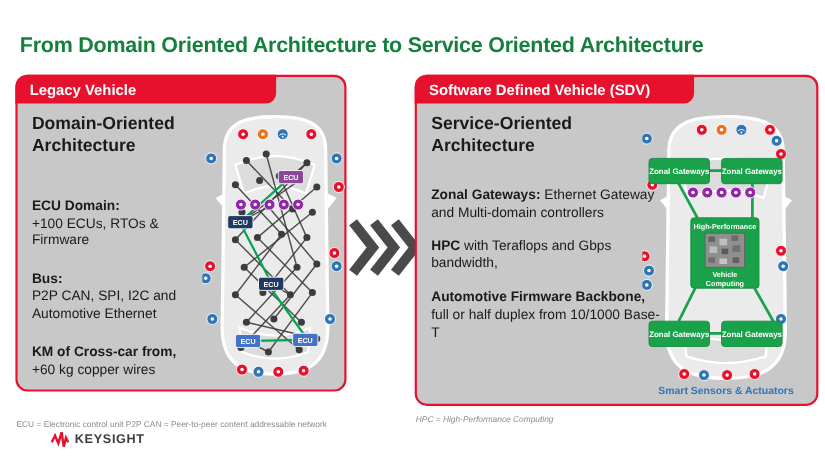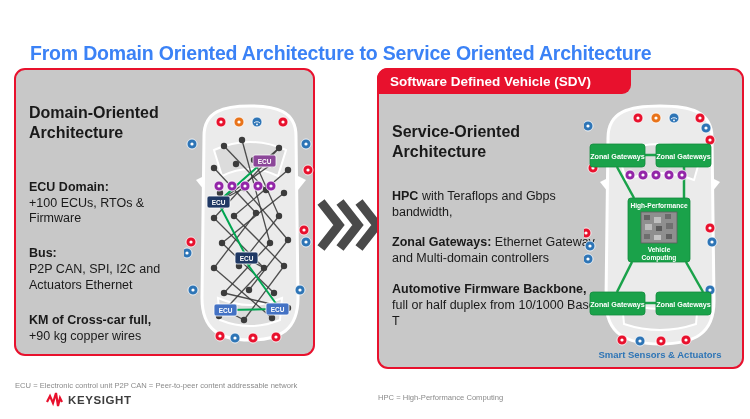--- a/index.html
+++ b/index.html
@@ -1,65 +1,68 @@
 <!DOCTYPE html>
 <html><head>
 <meta charset="utf-8">
 <style>
   html,body{margin:0;padding:0;background:#ffffff;}
   .slide{position:relative;width:750px;height:419px;background:#ffffff;overflow:hidden;
          font-family:"Liberation Sans",sans-serif;color:#1a1a1a;}
-  .title{position:absolute;left:14px;top:26px;margin:16px;font-size:19.5px;font-weight:bold;
-         color:#3b82f6;letter-spacing:-0.2px;}
+  .title{position:absolute;left:14px;top:26px;margin:4px;font-size:19.5px;font-weight:bold;
+         color:#15803d;letter-spacing:-0.2px;}
   .panel{position:absolute;top:68px;background:#c8c8c8;border:2px solid #e8112d;border-radius:11px;}
   .panel.left{left:14px;width:297px;height:284px;}
   .panel.right{left:377px;width:363px;height:297px;}
   .tab{position:absolute;left:-2px;top:-2px;height:26px;background:#e8112d;
        border-radius:11px 0 9px 0;display:flex;align-items:center;padding:0 16px 0 13px;}
   .tab span{color:#ffffff;font-weight:bold;font-size:13.5px;white-space:nowrap;}
   .tab.left-tab{width:208px;}
   .tab.right-tab{width:225px;text-align:right;}
   .copy{position:absolute;left:13px;top:33px;font-size:12.5px;line-height:1.27;}
   .panel.left .copy{width:168px;}
-  .panel.right .copy{width:210px;margin-top:19px;}
+  .panel.right .copy{width:210px;}
   .subtitle{margin:0 0 36px 0;font-weight:bold;font-size:16px;}
   .panel.right .subtitle{margin-bottom:26px;}
   .blk{margin:0 0 19px 0;}
   .panel.right .blk{margin:0 0 15px 0;}
   .lead-block{display:block;font-weight:bold;}
   .lead-inline{font-weight:bold;}
   .carsvg{position:absolute;}
   #car-left{left:168px;top:28px;}
   #car-right{left:205px;top:26px;}
   .chevrons{position:absolute;left:317px;top:199px;width:64px;height:52px;}
   .footnote{position:absolute;font-size:7.6px;color:#8a8a8a;line-height:1.5;margin-top:24px;}
   .footnote.fleft{left:15px;top:356px;width:340px;}
-  .footnote.fright{left:378px;top:368px;width:300px;}
+  .footnote.fright{left:378px;top:352px;width:300px;font-style:italic;}
   .brand{position:absolute;left:46px;top:392px;display:flex;align-items:center;gap:5px;justify-content:space-between;}
   .brand span{font-size:11.5px;font-weight:bold;color:#3d3d3d;letter-spacing:0.6px;}
   svg text{font-family:"Liberation Sans",sans-serif;}
 </style>
 </head>
 <body>
 
 <div class="slide">
 
   <h1 class="title">From Domain Oriented Architecture to Service Oriented Architecture</h1>
 
   <section class="panel left">
+    <div class="tab left-tab">
+      <span>Legacy Vehicle</span>
+    </div>
     <div class="copy">
       <p class="subtitle">Domain-Oriented Architecture</p>
       <p class="blk">
         <b class="lead-block">ECU Domain:</b><span>+100 ECUs, RTOs &amp; Firmware</span>
       </p>
       <p class="blk">
-        <b class="lead-block">Bus:</b><span>P2P CAN, SPI, I2C and Actuators Ethernet</span>
-      </p>
-      <p class="blk">
-        <b class="lead-block">KM of Cross-car full,</b><span>+90 kg copper wires</span>
+        <b class="lead-block">Bus:</b><span>P2P CAN, SPI, I2C and Automotive Ethernet</span>
+      </p>
+      <p class="blk">
+        <b class="lead-block">KM of Cross-car from,</b><span>+60 kg copper wires</span>
       </p>
     </div>
 
     <svg id="car-left" class="carsvg" width="134" height="254" viewBox="0 0 134 254">
 
       <g>
         <path d="M20,38 C20,13 40,8 66,8 C92,8 112,13 112,38 L114,200 C114,232 96,242 66,242 C36,242 18,232 18,200 Z" fill="#ebebeb" stroke="#ffffff" stroke-width="3"></path>
         <path d="M12,82 L20,78 L20,92 Z" fill="#ffffff"></path>
         <path d="M122,82 L114,78 L114,92 Z" fill="#ffffff"></path>
         <path d="M30,52 Q66,36 102,52 L94,78 Q66,64 38,78 Z" fill="#dcdcdc" stroke="#ffffff" stroke-width="2"></path>
@@ -263,24 +266,24 @@
     </svg>
   </div>
 
   <section class="panel right">
     <div class="tab right-tab">
       <span>Software Defined Vehicle (SDV)</span>
     </div>
     <div class="copy">
       <p class="subtitle">Service-Oriented Architecture</p>
       <p class="blk">
+        <b class="lead-inline">Zonal Gateways:</b><span> Ethernet Gateway and Multi-domain controllers</span>
+      </p>
+      <p class="blk">
         <b class="lead-inline">HPC</b><span> with Teraflops and Gbps bandwidth,</span>
-      </p>
-      <p class="blk">
-        <b class="lead-inline">Zonal Gateways:</b><span> Ethernet Gateway and Multi-domain controllers</span>
       </p>
       <p class="blk">
         <b class="lead-inline">Automotive Firmware Backbone,</b><span> full or half duplex from 10/1000 Base-T</span>
       </p>
     </div>
 
     <svg id="car-right" class="carsvg" width="154" height="270" viewBox="0 0 154 270">
       <g>
         <path d="M24,42 C24,15 46,10 76,10 C106,10 128,15 128,42 L130,205 C130,238 110,248 76,248 C42,248 22,238 22,205 Z" fill="#ebebeb" stroke="#ffffff" stroke-width="3"></path>
         <path d="M16,86 L24,82 L24,96 Z" fill="#ffffff"></path>

